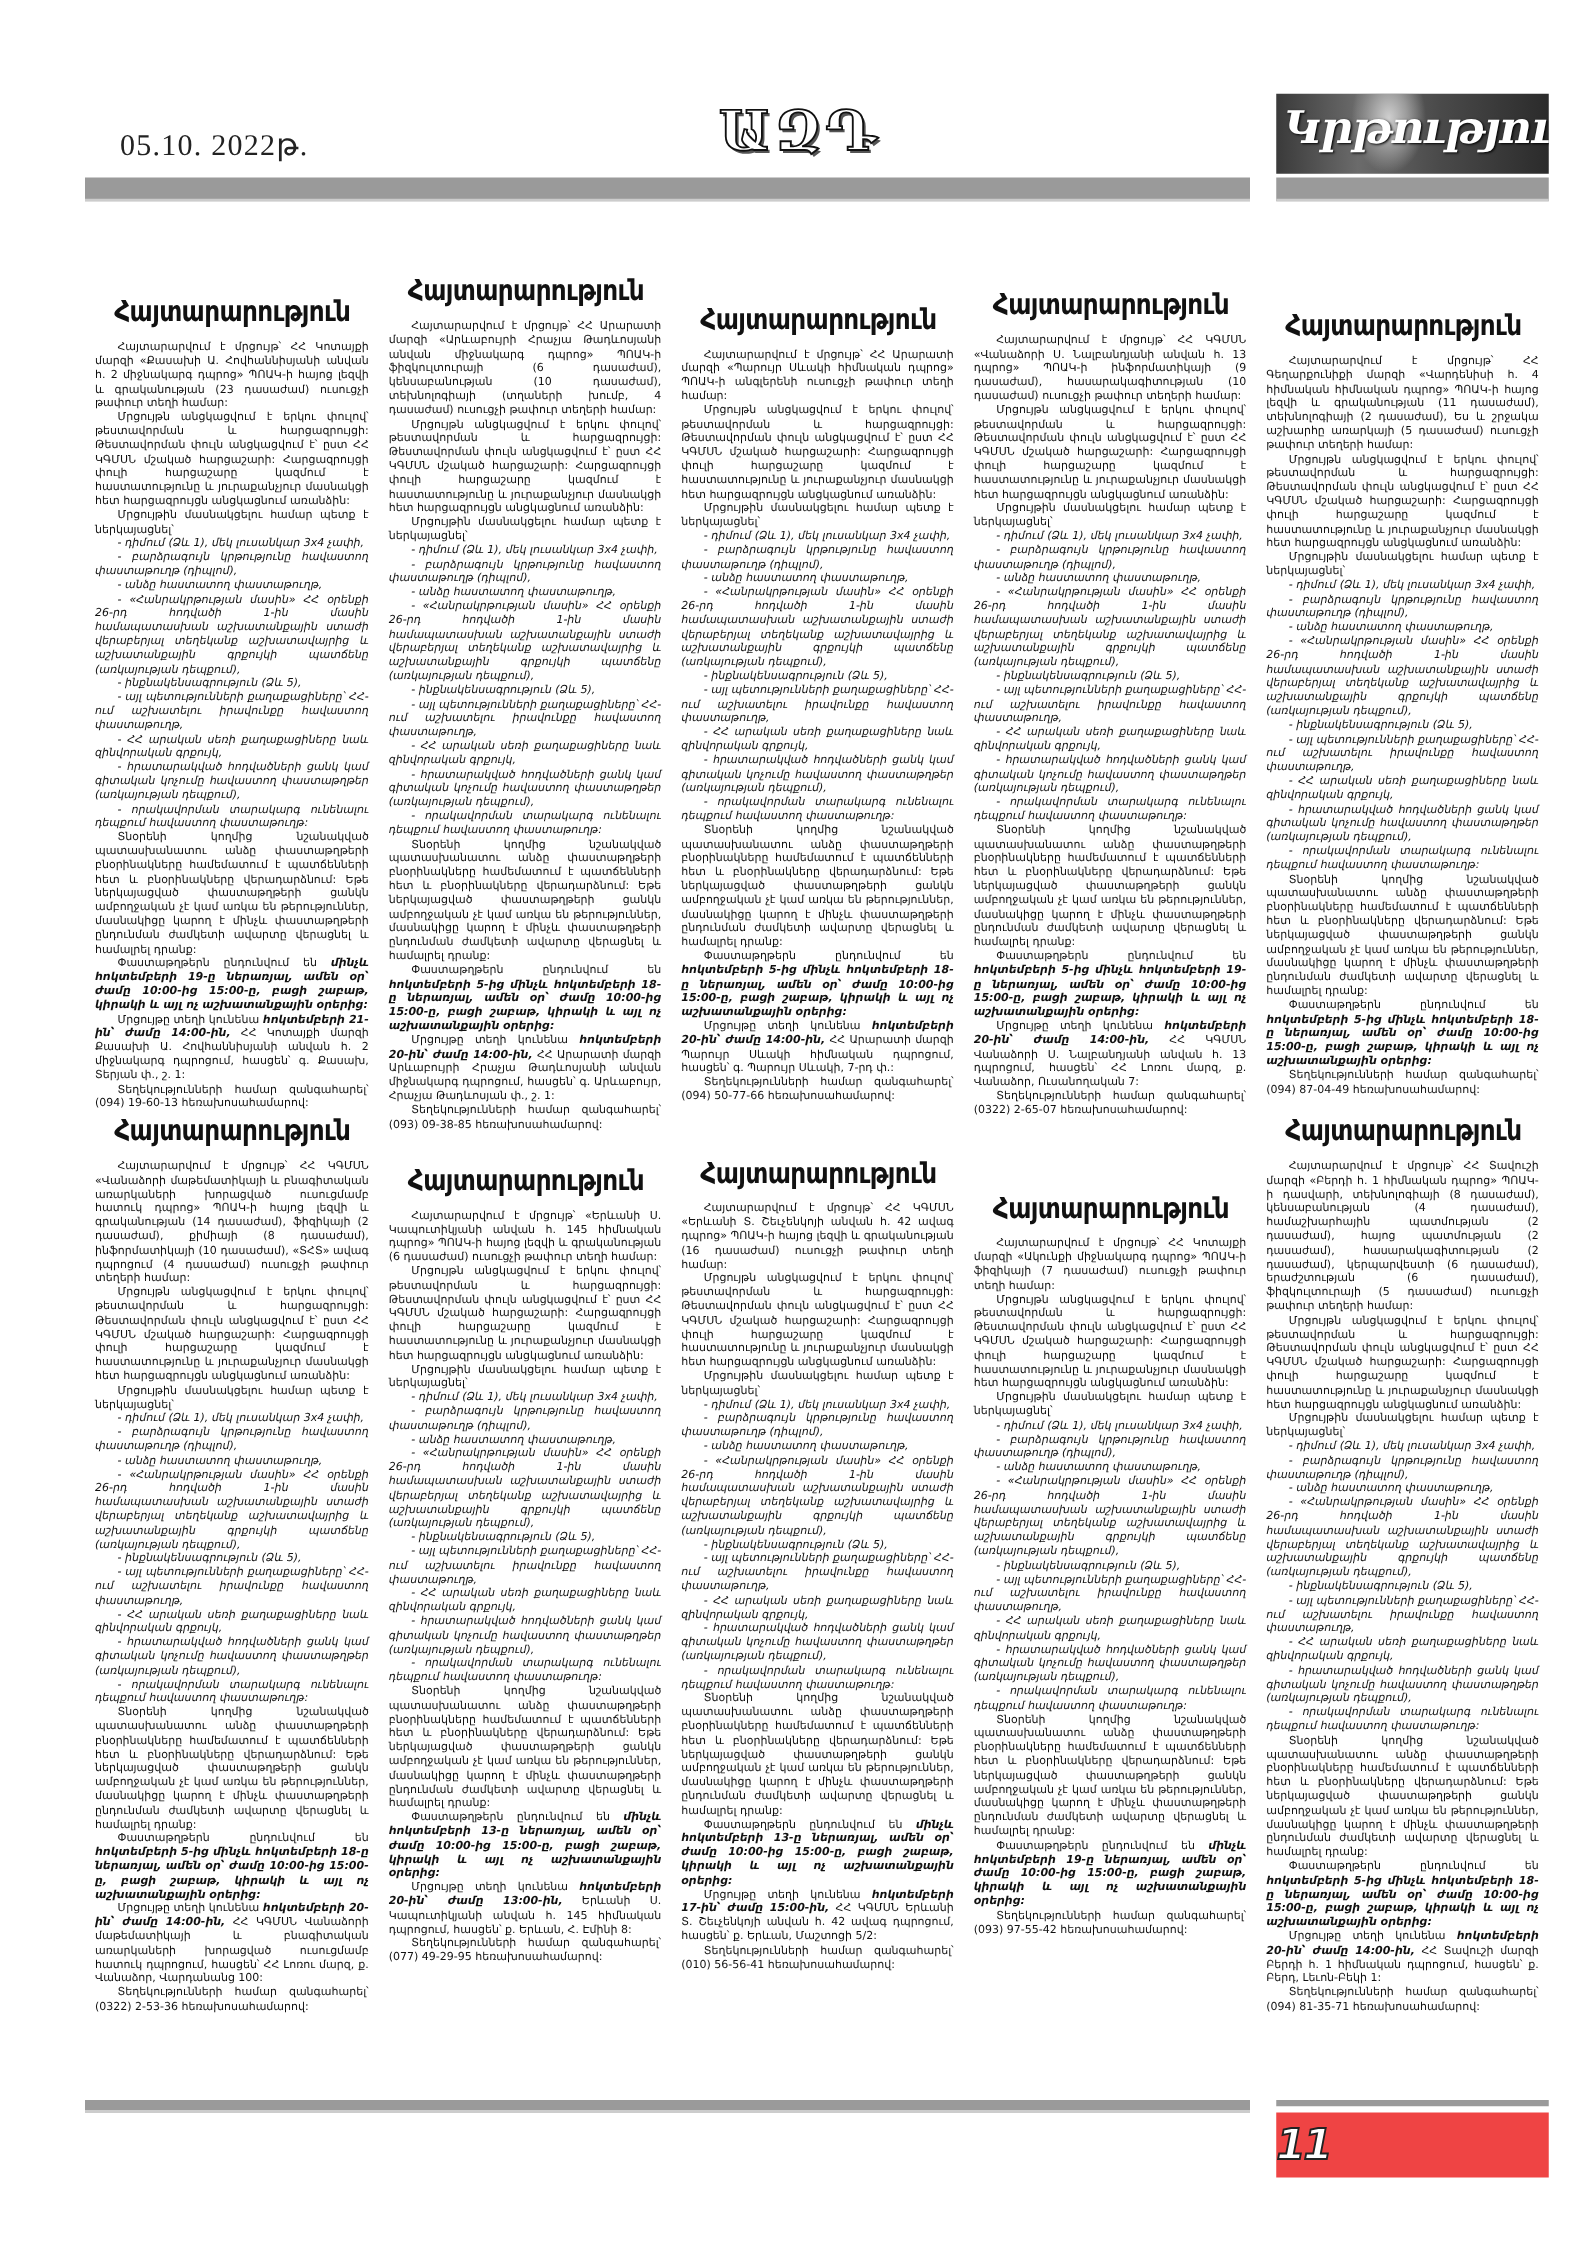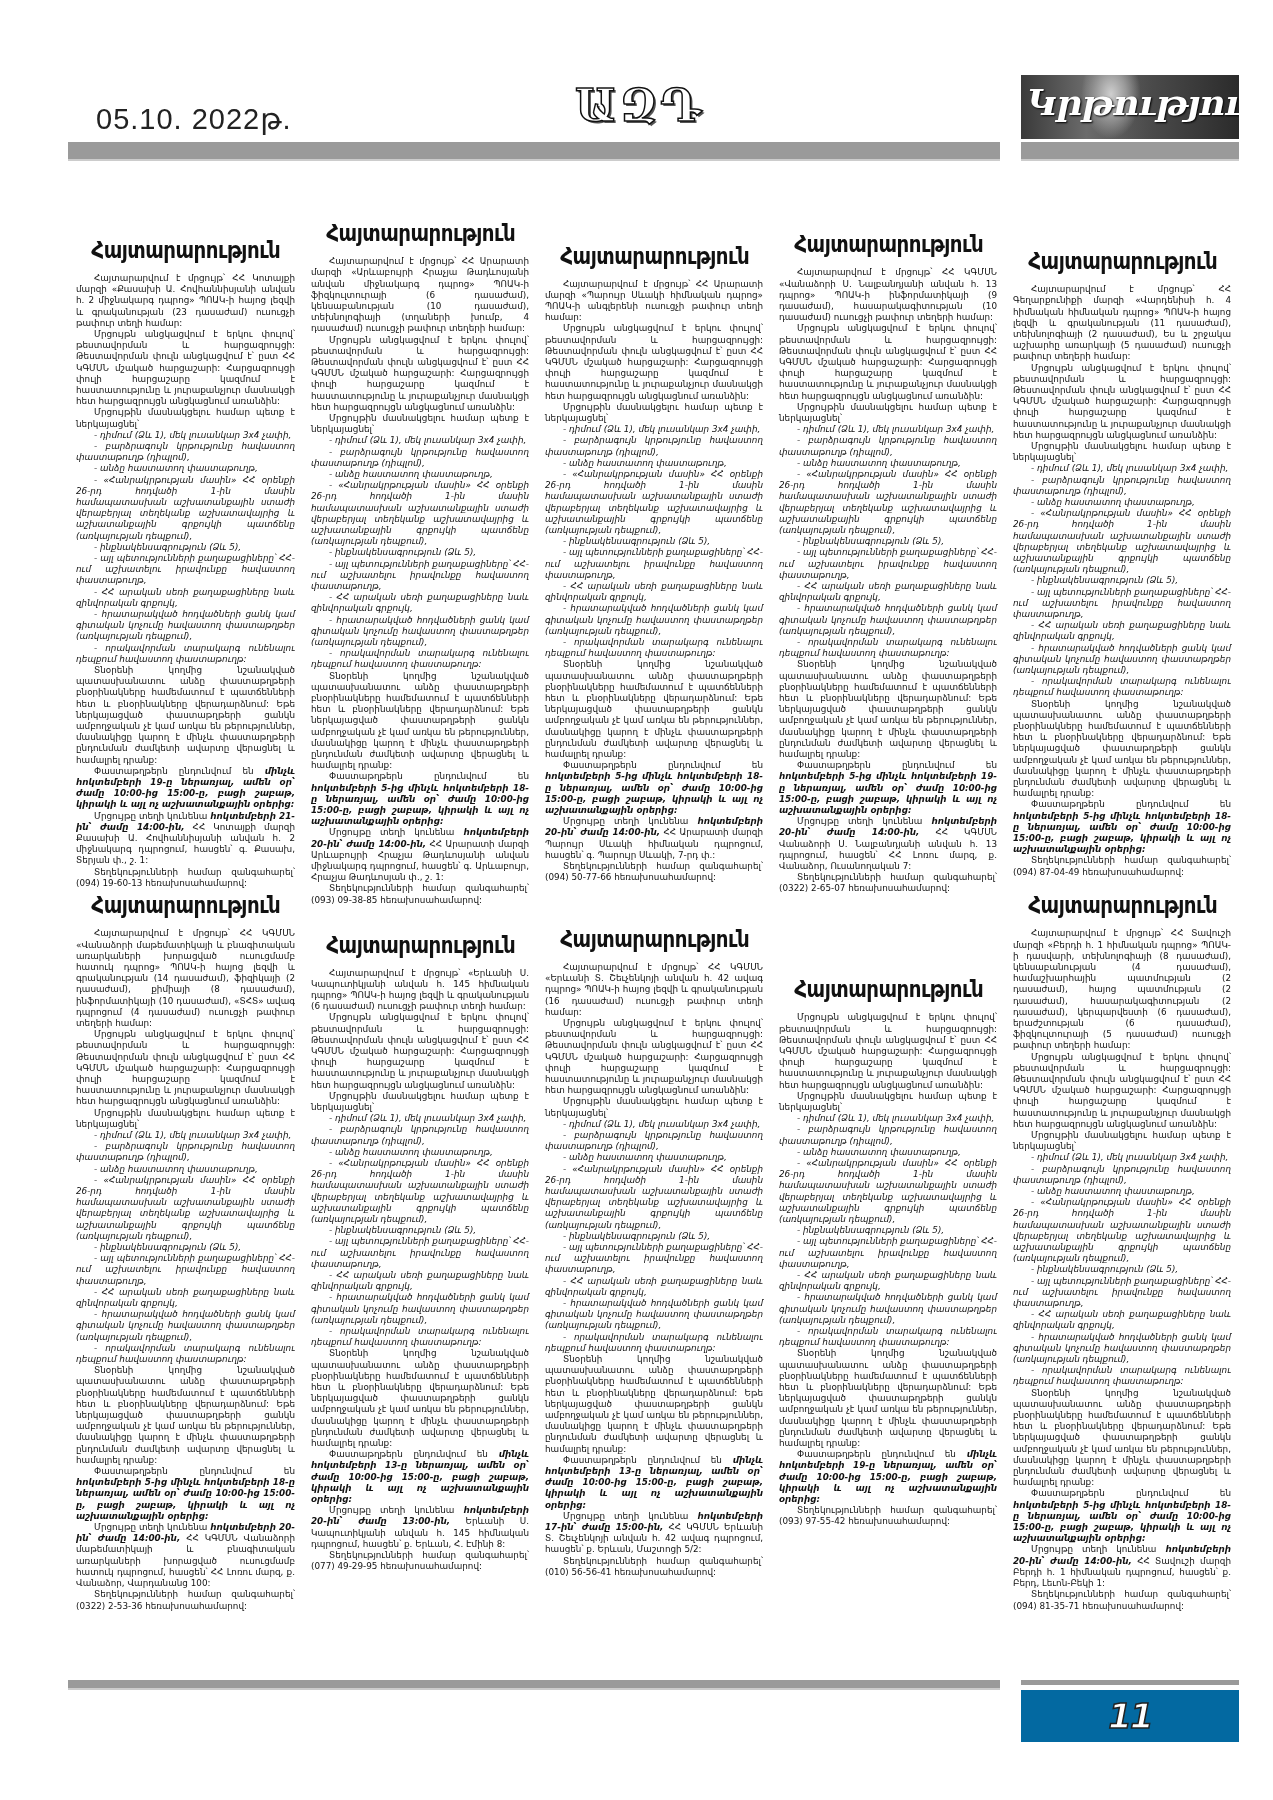--- a/index.html
+++ b/index.html
@@ -1,36 +1,36 @@
 <!DOCTYPE html>
 <html><head>
 <meta charset="utf-8">
 <style>
   html,body{margin:0;padding:0;background:#fff;}
   body{width:1273px;height:1800px;position:relative;overflow:hidden;font-family:"DejaVu Sans","Liberation Sans",sans-serif;color:#111;}
   .masthead{position:absolute;left:0;top:0;width:1273px;height:165px;}
-  .date{position:absolute;left:96px;top:102px;font-family:Liberation Sans, sans-serif;font-size:29px;letter-spacing:1px;color:#222;}
+  .date{position:absolute;left:96px;top:102px;font-family:Liberation Serif, serif;font-size:24px;letter-spacing:1px;color:#222;}
   .logo{position:absolute;left:575px;top:80px;font-family:"DejaVu Serif","Liberation Serif",serif;font-size:44px;font-weight:bold;color:#fff;-webkit-text-stroke:1.5px #111;text-shadow:2px 2px 0 #555;letter-spacing:4px;}
   .rule-main{position:absolute;left:68px;top:142px;width:932px;height:17px;background:#9a9a9a;border-bottom:2px solid #ccc;}
   .rule-side{position:absolute;left:1021px;top:142px;width:218px;height:17px;background:#9a9a9a;border-bottom:2px solid #ccc;}
   .section-banner{position:absolute;left:1021px;top:75px;width:218px;height:64px;background:linear-gradient(90deg,#3a3a3a,#6b6b6b 30%,#4a4a4a 60%,#2b2b2b);overflow:hidden;}
   .section-banner .statue{position:absolute;left:60px;top:0;width:60px;height:64px;background:radial-gradient(ellipse at 50% 30%,#cfcfcf 0,#9a9a9a 35%,transparent 70%);}
   .section-banner span{position:absolute;left:6px;top:6px;font-family:"DejaVu Serif",serif;font-style:italic;font-weight:bold;font-size:36px;color:#fff;letter-spacing:-1px;text-shadow:1px 1px 2px #000;}
   .grid{position:absolute;left:68px;width:1171px;display:flex;gap:0;align-items:center;}
   .row1{top:168px;height:790px;}
   .row2{top:942px;height:620px;}
   .col{width:234px;padding:0 8px;box-sizing:border-box;position:relative;}
   .col.c1{width:235px;}
   h2.head{margin:0 0 10px 0;font-family:"DejaVu Sans",sans-serif;font-weight:bold;font-size:23px;letter-spacing:-0.6px;text-align:center;transform:scaleX(0.86);transform-origin:center;white-space:nowrap;}
   .ad p{margin:0;font-size:8.8px;line-height:11.2px;text-align:justify;text-indent:18px;hyphens:auto;}
   .ad p.it{font-style:italic;}
   .ad b{font-weight:bold;font-style:italic;margin-top:42px;}
   .bottom-rule{position:absolute;left:68px;top:1680px;width:932px;height:8px;background:#9a9a9a;border-bottom:2px solid #ccc;}
   .bottom-rule-side{position:absolute;left:1021px;top:1680px;width:218px;height:5px;background:#9a9a9a;}
-  .page-num-box{position:absolute;left:1021px;top:1690px;width:218px;height:52px;background:#0369a1;display:flex;align-items:center;justify-content:center;}
+  .page-num-box{position:absolute;left:1021px;top:1690px;width:218px;height:52px;background:#ef4444;display:flex;align-items:center;justify-content:flex-start;}
   .page-num-box span{font-family:"DejaVu Sans",sans-serif;font-style:italic;font-weight:bold;font-size:34px;color:#fff;-webkit-text-stroke:1.5px #222;letter-spacing:-2px;}
 </style>
 </head>
 <body>
 
 <div class="masthead">
   <div class="date">05.10. 2022թ.</div>
   <div class="logo">ԱԶԴ</div>
   <div class="section-banner">
     <div class="statue"></div>
@@ -205,20 +205,21 @@
         <p class="it">- հրատարակված հոդվածների ցանկ կամ գիտական կոչումը հավաստող փաստաթղթեր (առկայության դեպքում),</p>
         <p class="it">- որակավորման տարակարգ ունենալու դեպքում հավաստող փաստաթուղթ:</p>
       </div>
     <p>Տնօրենի կողմից նշանակված պատասխանատու անձը փաստաթղթերի բնօրինակները համեմատում է պատճենների հետ և բնօրինակները վերադարձնում: Եթե ներկայացված փաստաթղթերի ցանկն ամբողջական չէ կամ առկա են թերություններ, մասնակիցը կարող է մինչև փաստաթղթերի ընդունման ժամկետի ավարտը վերացնել և համալրել դրանք:</p>
     <p><span>Փաստաթղթերն ընդունվում են </span><b>մինչև հոկտեմբերի 13-ը ներառյալ, ամեն օր՝ ժամը 10:00-ից 15:00-ը, բացի շաբաթ, կիրակի և այլ ոչ աշխատանքային օրերից:</b></p>
     <p><span>Մրցույթը տեղի կունենա </span><b>հոկտեմբերի 17-ին՝ ժամը 15:00-ին,</b><span> ՀՀ ԿԳՄՍՆ Երևանի Տ. Շեւչենկոյի անվան հ. 42 ավագ դպրոցում, հասցեն՝ ք. Երևան, Մաշտոցի 5/2:</span></p>
     <p><span>Տեղեկությունների համար զանգահարել՝ </span><span>(010) 56-56-41</span><span> հեռախոսահամարով:</span></p>
   </div>
     <div class="col ad">
     <h2 class="head">Հայտարարություն</h2>
+    <p>Հայտարարվում է մրցույթ՝ ՀՀ Կոտայքի մարզի «Ակունքի միջնակարգ դպրոց» ՊՈԱԿ-ի ֆիզիկայի (7 դասաժամ) ուսուցչի թափուր տեղի համար:</p>
     <p>Մրցույթն անցկացվում է երկու փուլով՝ թեստավորման և հարցազրույցի: Թեստավորման փուլն անցկացվում է՝ ըստ ՀՀ ԿԳՄՍՆ մշակած հարցաշարի: Հարցազրույցի փուլի հարցաշարը կազմում է հաստատությունը և յուրաքանչյուր մասնակցի հետ հարցազրույցն անցկացնում առանձին:</p>
     <p>Մրցույթին մասնակցելու համար պետք է ներկայացնել՝</p>
     <div class="docs">
         <p class="it">- դիմում (Ձև 1), մեկ լուսանկար 3x4 չափի,</p>
         <p class="it">- բարձրագույն կրթությունը հավաստող փաստաթուղթ (դիպլոմ),</p>
         <p class="it">- անձը հաստատող փաստաթուղթ,</p>
         <p class="it">- «Հանրակրթության մասին» ՀՀ օրենքի 26-րդ հոդվածի 1-ին մասին համապատասխան աշխատանքային ստաժի վերաբերյալ տեղեկանք աշխատավայրից և աշխատանքային գրքույկի պատճենը (առկայության դեպքում),</p>
         <p class="it">- ինքնակենսագրություն (Ձև 5),</p>
         <p class="it">- այլ պետությունների քաղաքացիները՝ ՀՀ-ում աշխատելու իրավունքը հավաստող փաստաթուղթ,</p>
         <p class="it">- ՀՀ արական սեռի քաղաքացիները նաև զինվորական գրքույկ,</p>

